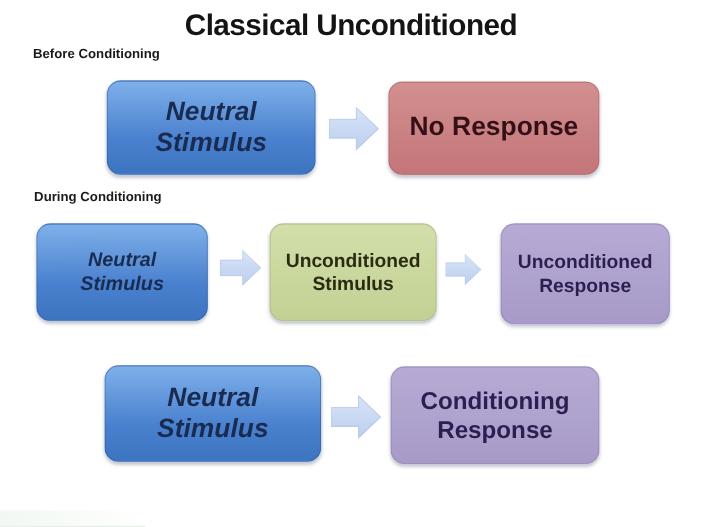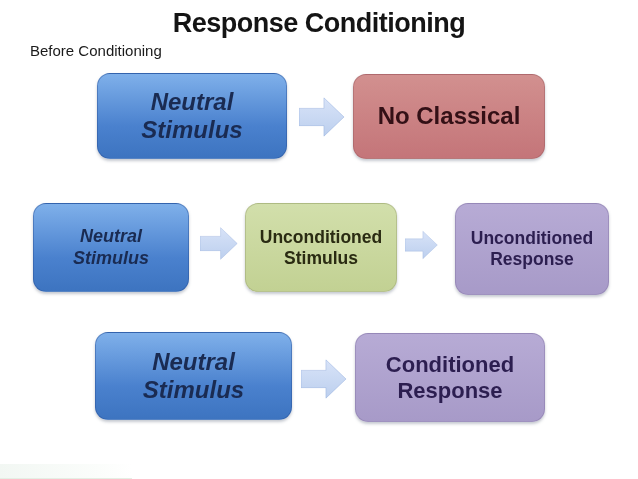--- a/index.html
+++ b/index.html
@@ -17,22 +17,22 @@
     width: 100%;
     margin: 0;
     text-align: center;
     font-size: 27px;
     font-weight: 700;
     color: #141414;
     letter-spacing: -0.5px;
   }
   .section-label {
     position: absolute;
-    font-size: 15px;
-    font-weight: 400;
+    font-size: 12px;
+    font-weight: 700;
     color: #1a1a1a;
     white-space: nowrap;
   }
   .lbl-before { left: 30px; top: 42px; }
   .lbl-during { left: 31px; top: 172px; }
   .lbl-after  { left: 31px; top: 306px; }
 
   .box {
     position: absolute;
     display: flex;
@@ -92,41 +92,42 @@
     width: 132px; height: 14px;
     background: linear-gradient(90deg, #f2f7f3 0%, #fbfdfb 75%, #ffffff 100%);
     border-bottom: 1px solid #e4efe4;
   }
 </style>
 </head>
 <body>
 
 <div class="canvas">
 
-  <h1 class="title">Response Conditioning</h1>
+  <h1 class="title">Classical Unconditioned</h1>
 
   <div class="section-label lbl-before">Before Conditioning</div>
+  <div class="section-label lbl-during">During Conditioning</div>
 
   <div class="box box-blue b1">
     <span>Neutral</span>
     <span>Stimulus</span>
   </div>
 
   <svg class="arrow a1" viewBox="0 0 48 48">
     <defs>
       <linearGradient id="arrowGrad" x1="0" y1="0" x2="0" y2="1">
         <stop offset="0" stop-color="#d8e3f8"></stop>
         <stop offset="1" stop-color="#bccfee"></stop>
       </linearGradient>
     </defs>
     <path d="M0,15 H26 V4 L47,24 L26,44 V33 H0 Z" fill="url(#arrowGrad)" stroke="rgba(130,160,215,0.4)" stroke-width="1"></path>
   </svg>
 
   <div class="box box-red r1">
-    <span>No Classical</span>
+    <span>No Response</span>
   </div>
 
   <div class="box box-blue b2">
     <span>Neutral</span>
     <span>Stimulus</span>
   </div>
 
   <svg class="arrow a2" viewBox="0 0 48 48">
     <path d="M0,15 H26 V4 L47,24 L26,44 V33 H0 Z" fill="url(#arrowGrad)" stroke="rgba(130,160,215,0.4)" stroke-width="1"></path>
   </svg>
@@ -148,19 +149,19 @@
   <div class="box box-blue b3">
     <span>Neutral</span>
     <span>Stimulus</span>
   </div>
 
   <svg class="arrow a4" viewBox="0 0 48 48">
     <path d="M0,15 H26 V4 L47,24 L26,44 V33 H0 Z" fill="url(#arrowGrad)" stroke="rgba(130,160,215,0.4)" stroke-width="1"></path>
   </svg>
 
   <div class="box box-purple p3">
-    <span>Conditioned</span>
+    <span>Conditioning</span>
     <span>Response</span>
   </div>
 
   <div class="artifact"></div>
 
 </div>
 
 </body></html>

